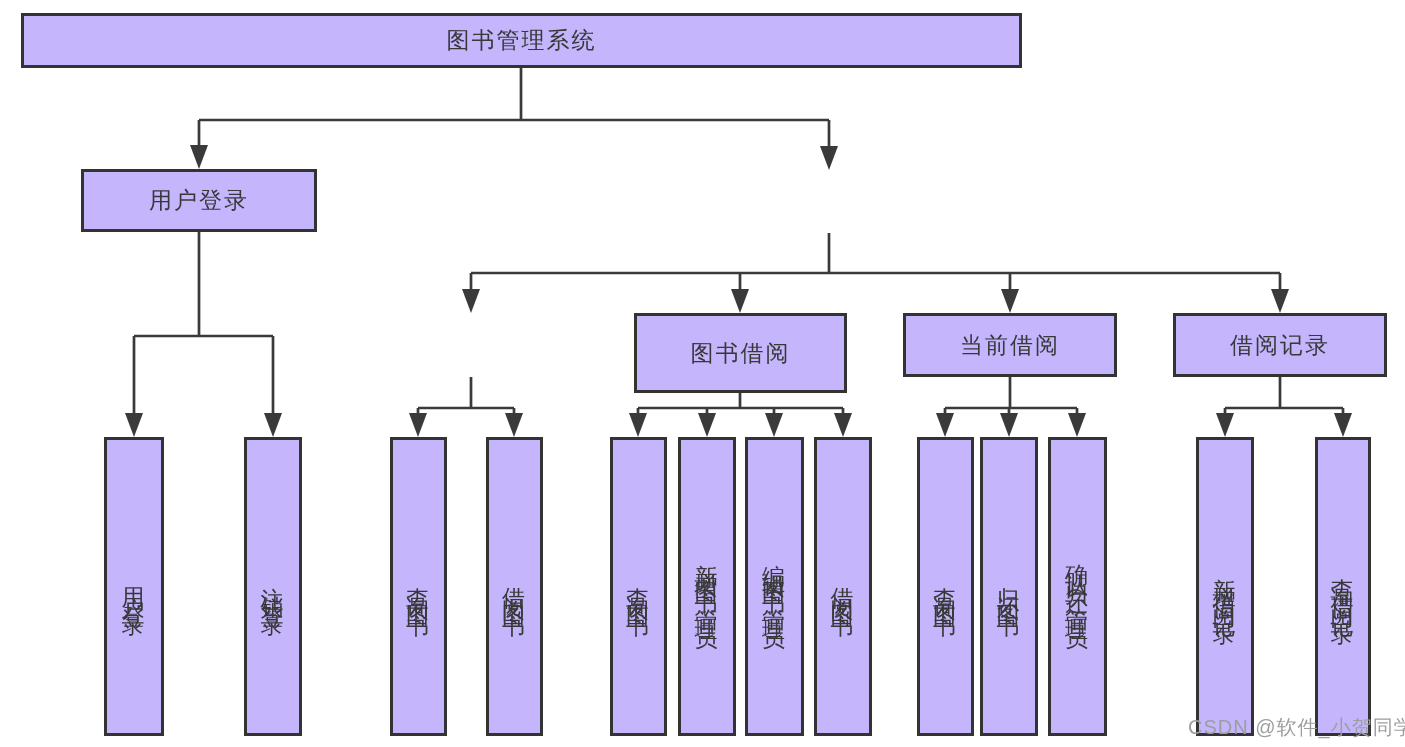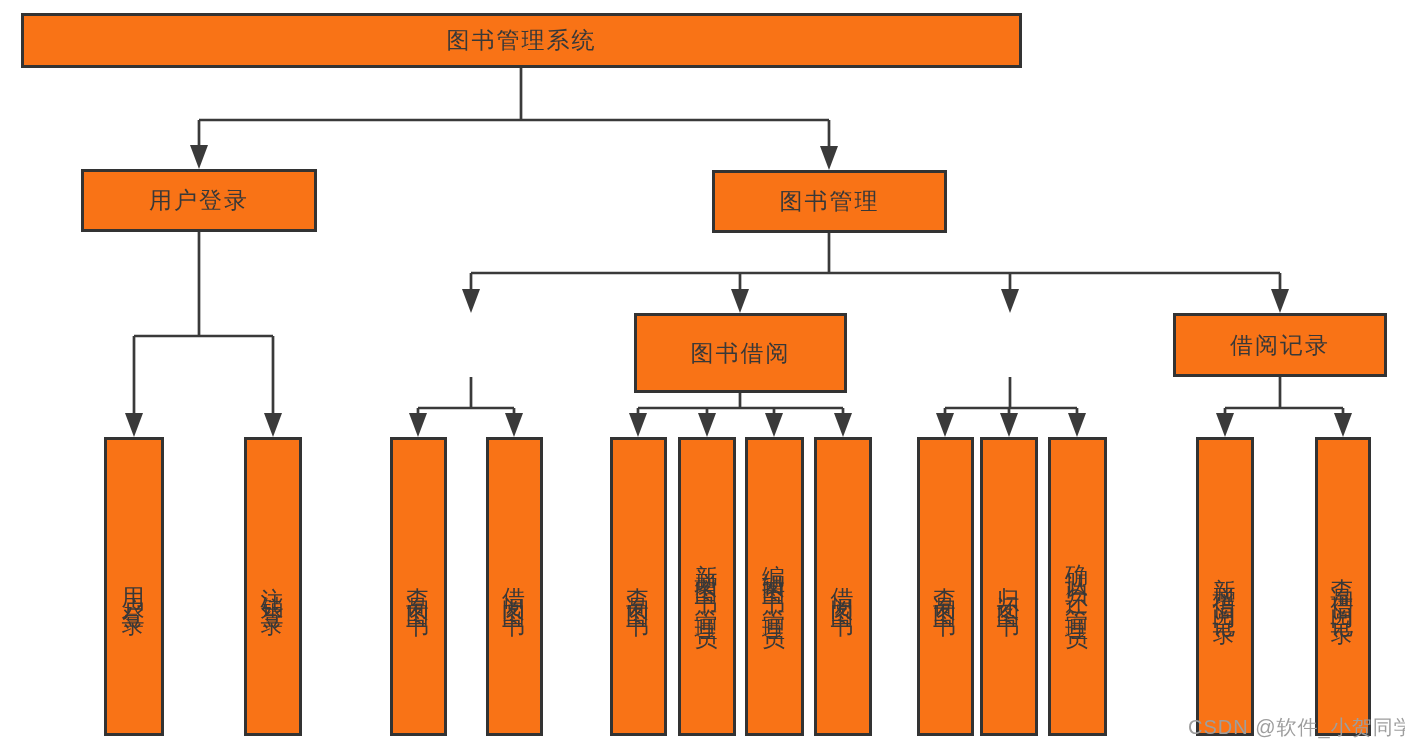--- a/index.html
+++ b/index.html
@@ -2,21 +2,21 @@
 <html><head>
 <meta charset="utf-8">
 <style>
   html,body{margin:0;padding:0;background:#fff;}
   .canvas{
     position:relative;width:1405px;height:747px;background:#fff;overflow:hidden;
     font-family:"Liberation Sans","DejaVu Sans",sans-serif;
   }
   .connectors{position:absolute;left:0;top:0;}
   .node{
-    position:absolute;box-sizing:border-box;border:3px solid #333;background:#f97316;
+    position:absolute;box-sizing:border-box;border:3px solid #333;background:#c4b5fd;
     display:flex;align-items:center;justify-content:center;
     color:#383838;font-size:23px;letter-spacing:2px;z-index:2;
   }
   .leaf{
     writing-mode:vertical-rl;text-orientation:mixed;
     letter-spacing:9px;font-size:23px;
   }
   .watermark{
     position:absolute;z-index:5;color:#9e9e9e;font-size:20px;letter-spacing:1px;
     white-space:nowrap;
@@ -65,23 +65,23 @@
       <polygon points="1009,437 1000,413 1018,413"></polygon>
       <polygon points="1077,437 1068,413 1086,413"></polygon>
       <polygon points="1225,437 1216,413 1234,413"></polygon>
       <polygon points="1343,437 1334,413 1352,413"></polygon>
     </g>
   </svg>
 
   <div class="node" style="left:21px;top:13px;width:1001px;height:55px">图书管理系统</div>
 
   <div class="node" style="left:81px;top:169px;width:236px;height:63px">用户登录</div>
-  <div class="node" style="left:712px;top:170px;width:235px;height:63px">图书管理</div>
 
   <div class="node" style="left:634px;top:313px;width:213px;height:80px">图书借阅</div>
+  <div class="node" style="left:903px;top:313px;width:214px;height:64px">当前借阅</div>
   <div class="node" style="left:1173px;top:313px;width:214px;height:64px">借阅记录</div>
 
   <div class="node leaf" style="left:104px;top:437px;width:60px;height:299px">用户登录</div>
   <div class="node leaf" style="left:244px;top:437px;width:58px;height:299px">注销登录</div>
 
   <div class="node leaf" style="left:390px;top:437px;width:57px;height:299px">查询图书</div>
   <div class="node leaf" style="left:486px;top:437px;width:57px;height:299px">借阅图书</div>
 
   <div class="node leaf" style="left:610px;top:437px;width:57px;height:299px">查询图书</div>
   <div class="node leaf" style="left:678px;top:437px;width:58px;height:299px">新增图书（管理员）</div>

